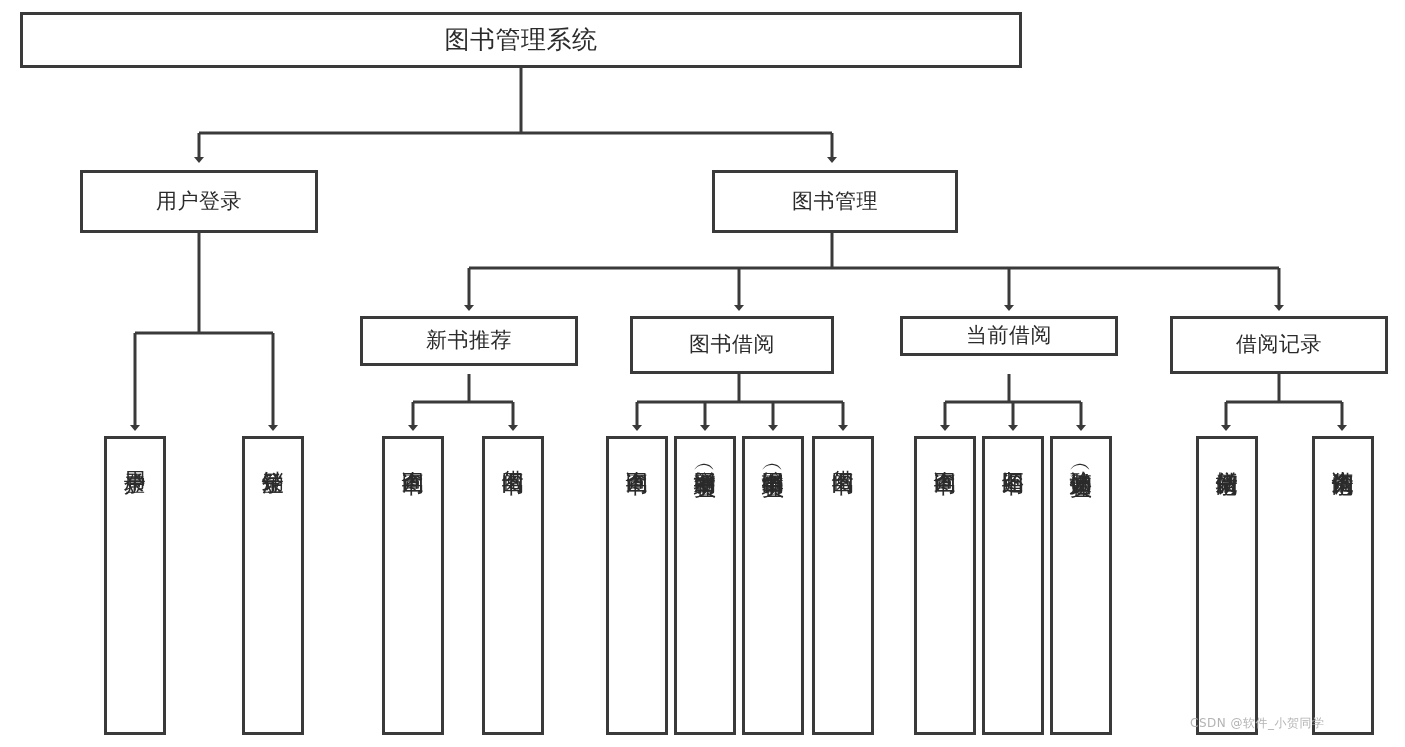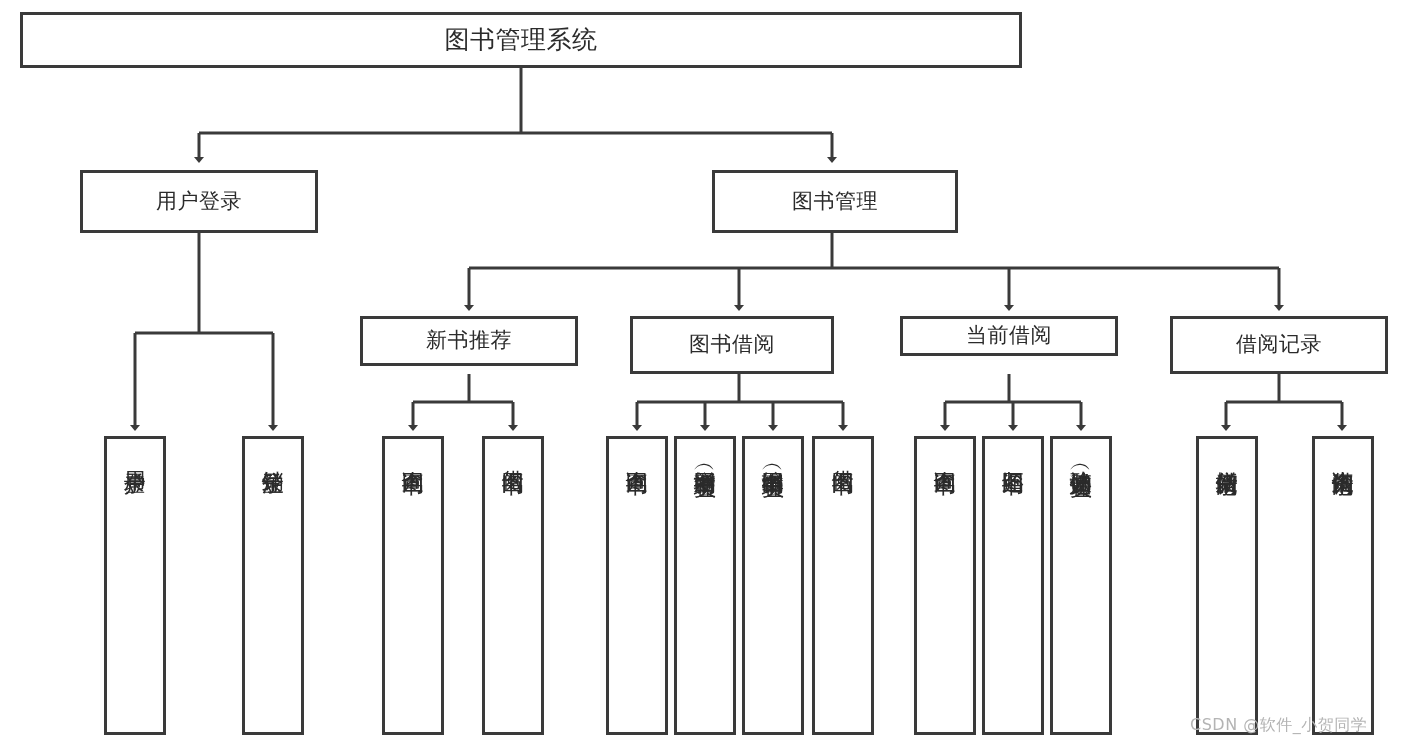--- a/index.html
+++ b/index.html
@@ -56,21 +56,21 @@
     writing-mode: vertical-rl;
     text-orientation: upright;
     font-size: 22px;
     line-height: 1.06;
     letter-spacing: 1px;
     white-space: nowrap;
   }
   .watermark {
     position: absolute;
     color: #b4b4b4;
-    font-size: 16px;
+    font-size: 12px;
     letter-spacing: 0.5px;
     white-space: nowrap;
     user-select: none;
   }
 </style>
 </head>
 <body>
 
 <div id="canvas">
 

